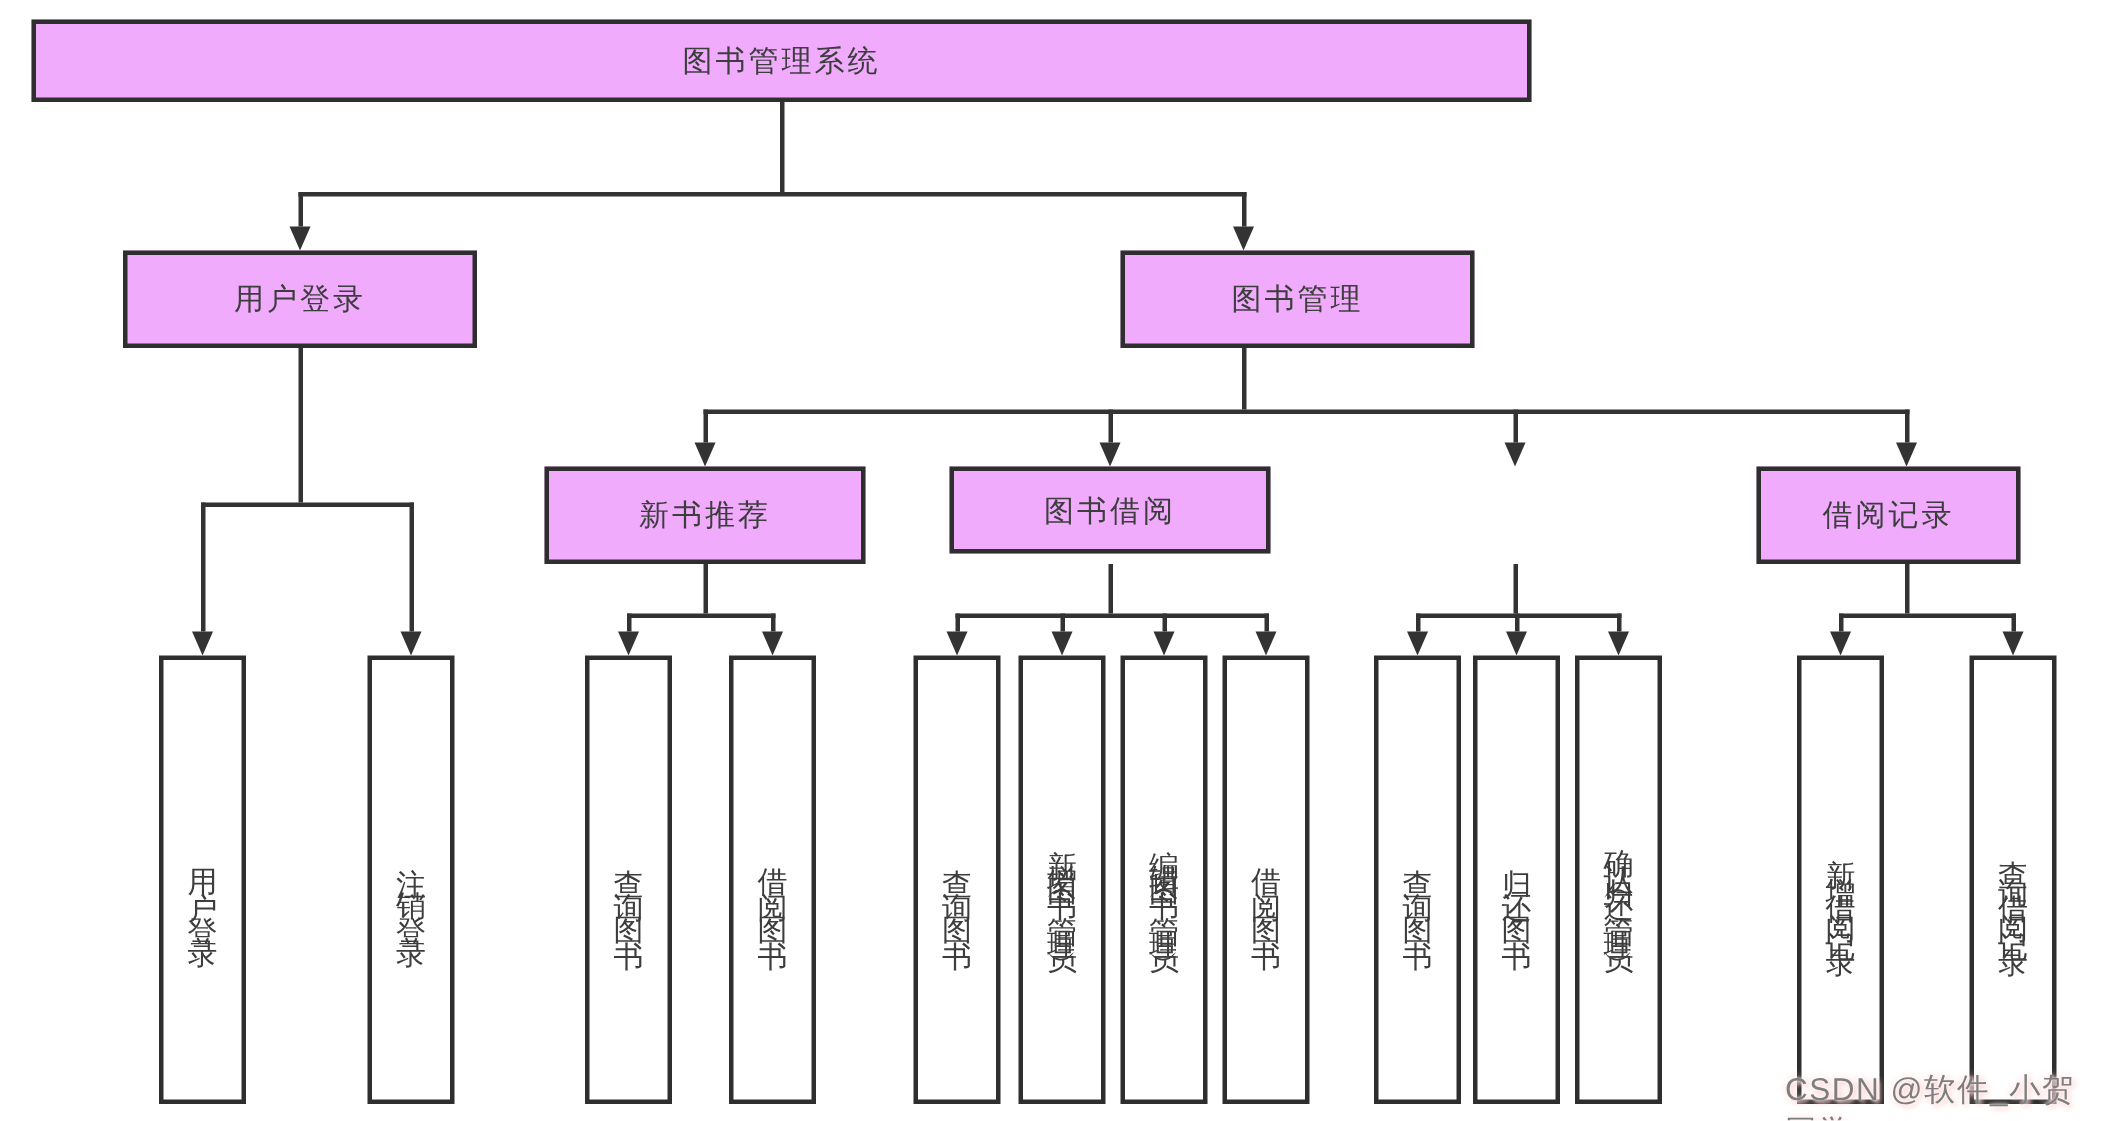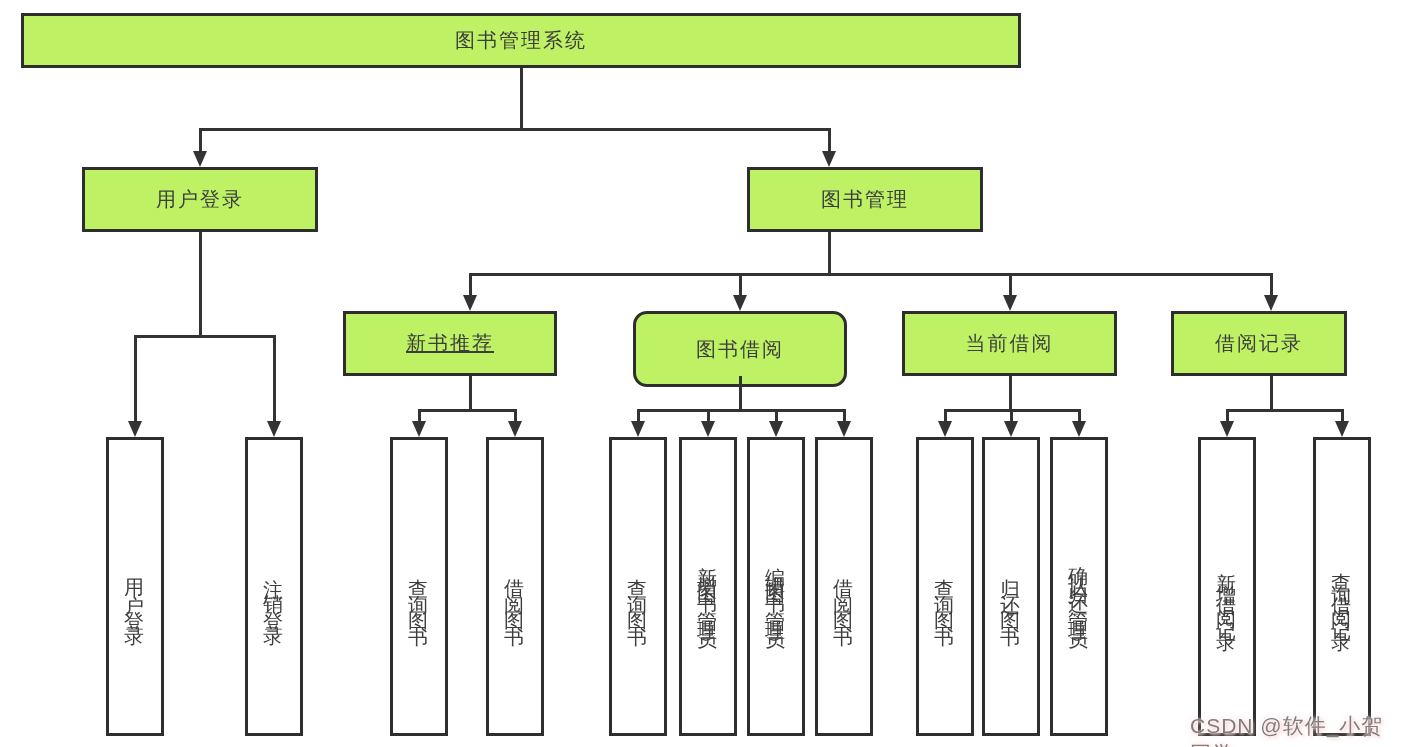--- a/index.html
+++ b/index.html
@@ -1,21 +1,21 @@
 <!DOCTYPE html>
 <html><head>
 <meta charset="utf-8">
 <style>
   html,body{margin:0;padding:0;background:#ffffff;}
   .canvas{
     position:relative;width:1405px;height:747px;background:#ffffff;overflow:hidden;
     font-family:"Liberation Sans","DejaVu Sans",sans-serif;color:#3d3d3d;
   }
   .node{
-    position:absolute;box-sizing:border-box;background:#bef264;
+    position:absolute;box-sizing:border-box;background:#f0abfc;
     border:3px solid #2e2e2e;display:flex;align-items:center;justify-content:center;
     font-size:20px;letter-spacing:2px;white-space:nowrap;
   }
   .vnode{
     position:absolute;box-sizing:border-box;background:#ffffff;
     border:3px solid #2e2e2e;display:flex;align-items:center;justify-content:center;
     font-size:20px;
     writing-mode:vertical-rl;text-orientation:mixed;
   }
   .sp4{letter-spacing:16px;padding-top:16px;}
@@ -61,28 +61,25 @@
   <div class="arrow" style="left:133.5px;top:335px;height:86px;"></div>
   <div class="arrow" style="left:272.5px;top:335px;height:86px;"></div>
 
   <div class="vline" style="left:827.5px;top:232px;height:41px;"></div>
   <div class="hline" style="left:468.5px;top:273px;width:804px;"></div>
   <div class="arrow" style="left:468.5px;top:273px;height:22px;"></div>
   <div class="arrow" style="left:738.5px;top:273px;height:22px;"></div>
   <div class="arrow" style="left:1008.5px;top:273px;height:22px;"></div>
   <div class="arrow" style="left:1269.5px;top:273px;height:22px;"></div>
 
-  <div class="node" style="left:343px;top:311px;width:214px;height:65px;text-decoration:underline;">
+  <div class="node" style="left:363px;top:311px;width:214px;height:65px;">
     <span>新书推荐</span>
   </div>
-  <div class="node" style="left:633px;top:311px;width:214px;height:76px;border-radius:14px;">
+  <div class="node" style="left:633px;top:311px;width:214px;height:58px;">
     <span>图书借阅</span>
-  </div>
-  <div class="node" style="left:902px;top:311px;width:215px;height:65px;">
-    <span>当前借阅</span>
   </div>
   <div class="node" style="left:1171px;top:311px;width:176px;height:65px;">
     <span>借阅记录</span>
   </div>
 
   <div class="vline" style="left:468.5px;top:376px;height:33px;"></div>
   <div class="hline" style="left:417.5px;top:409px;width:99px;"></div>
   <div class="arrow" style="left:417.5px;top:409px;height:12px;"></div>
   <div class="arrow" style="left:513.5px;top:409px;height:12px;"></div>
 

